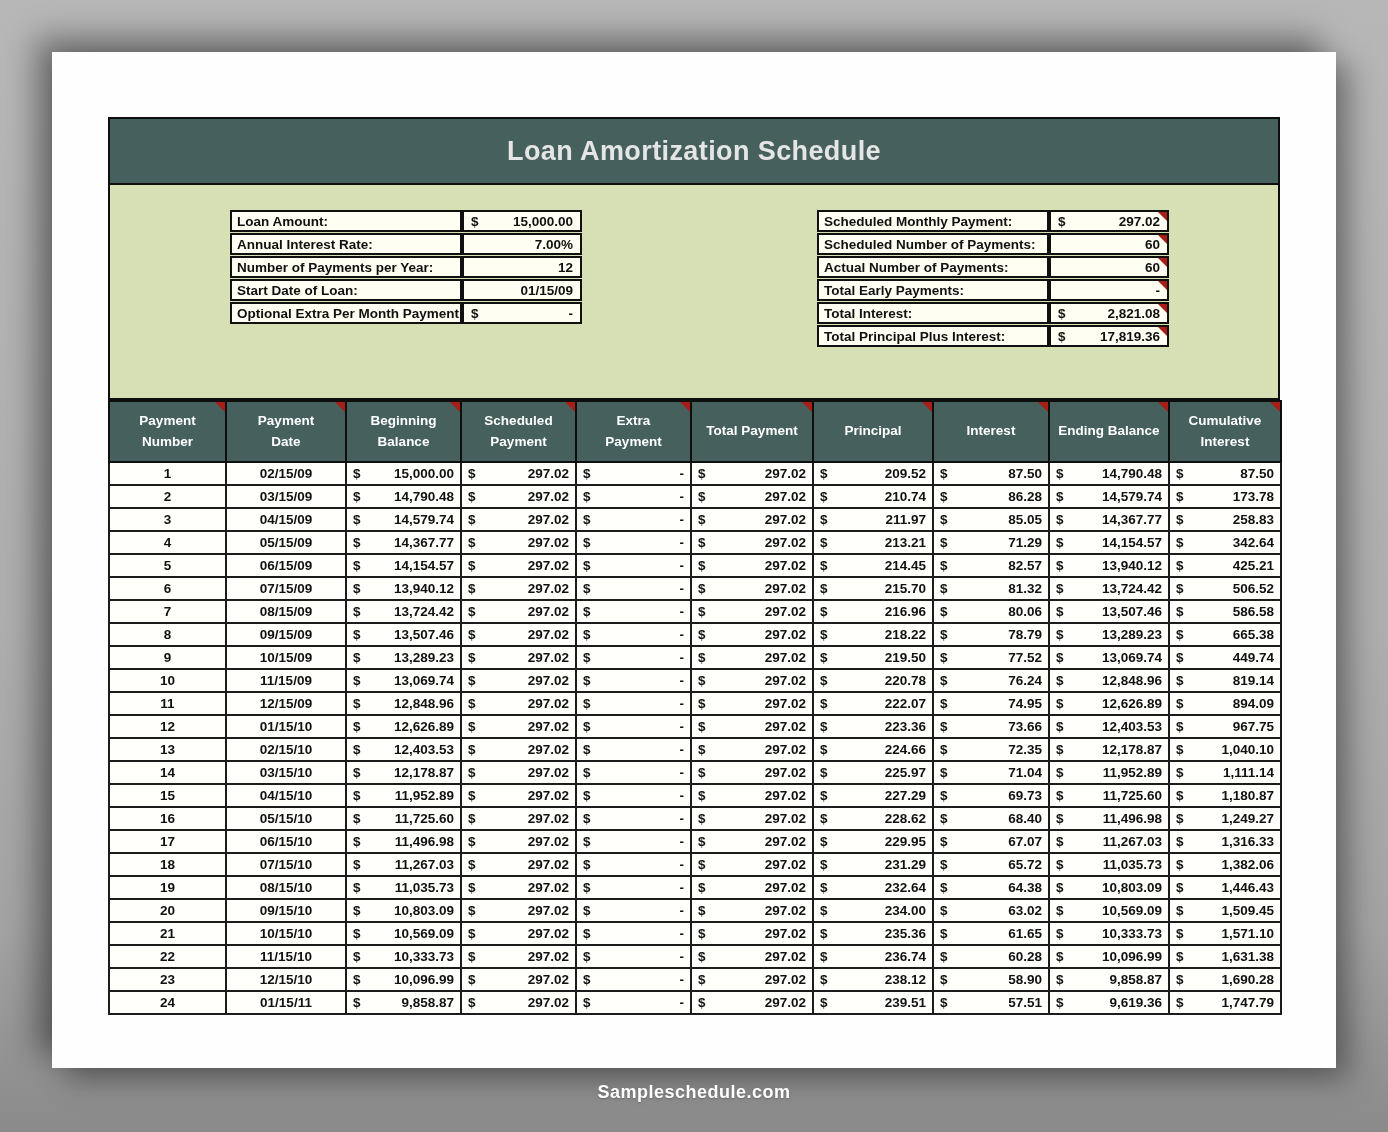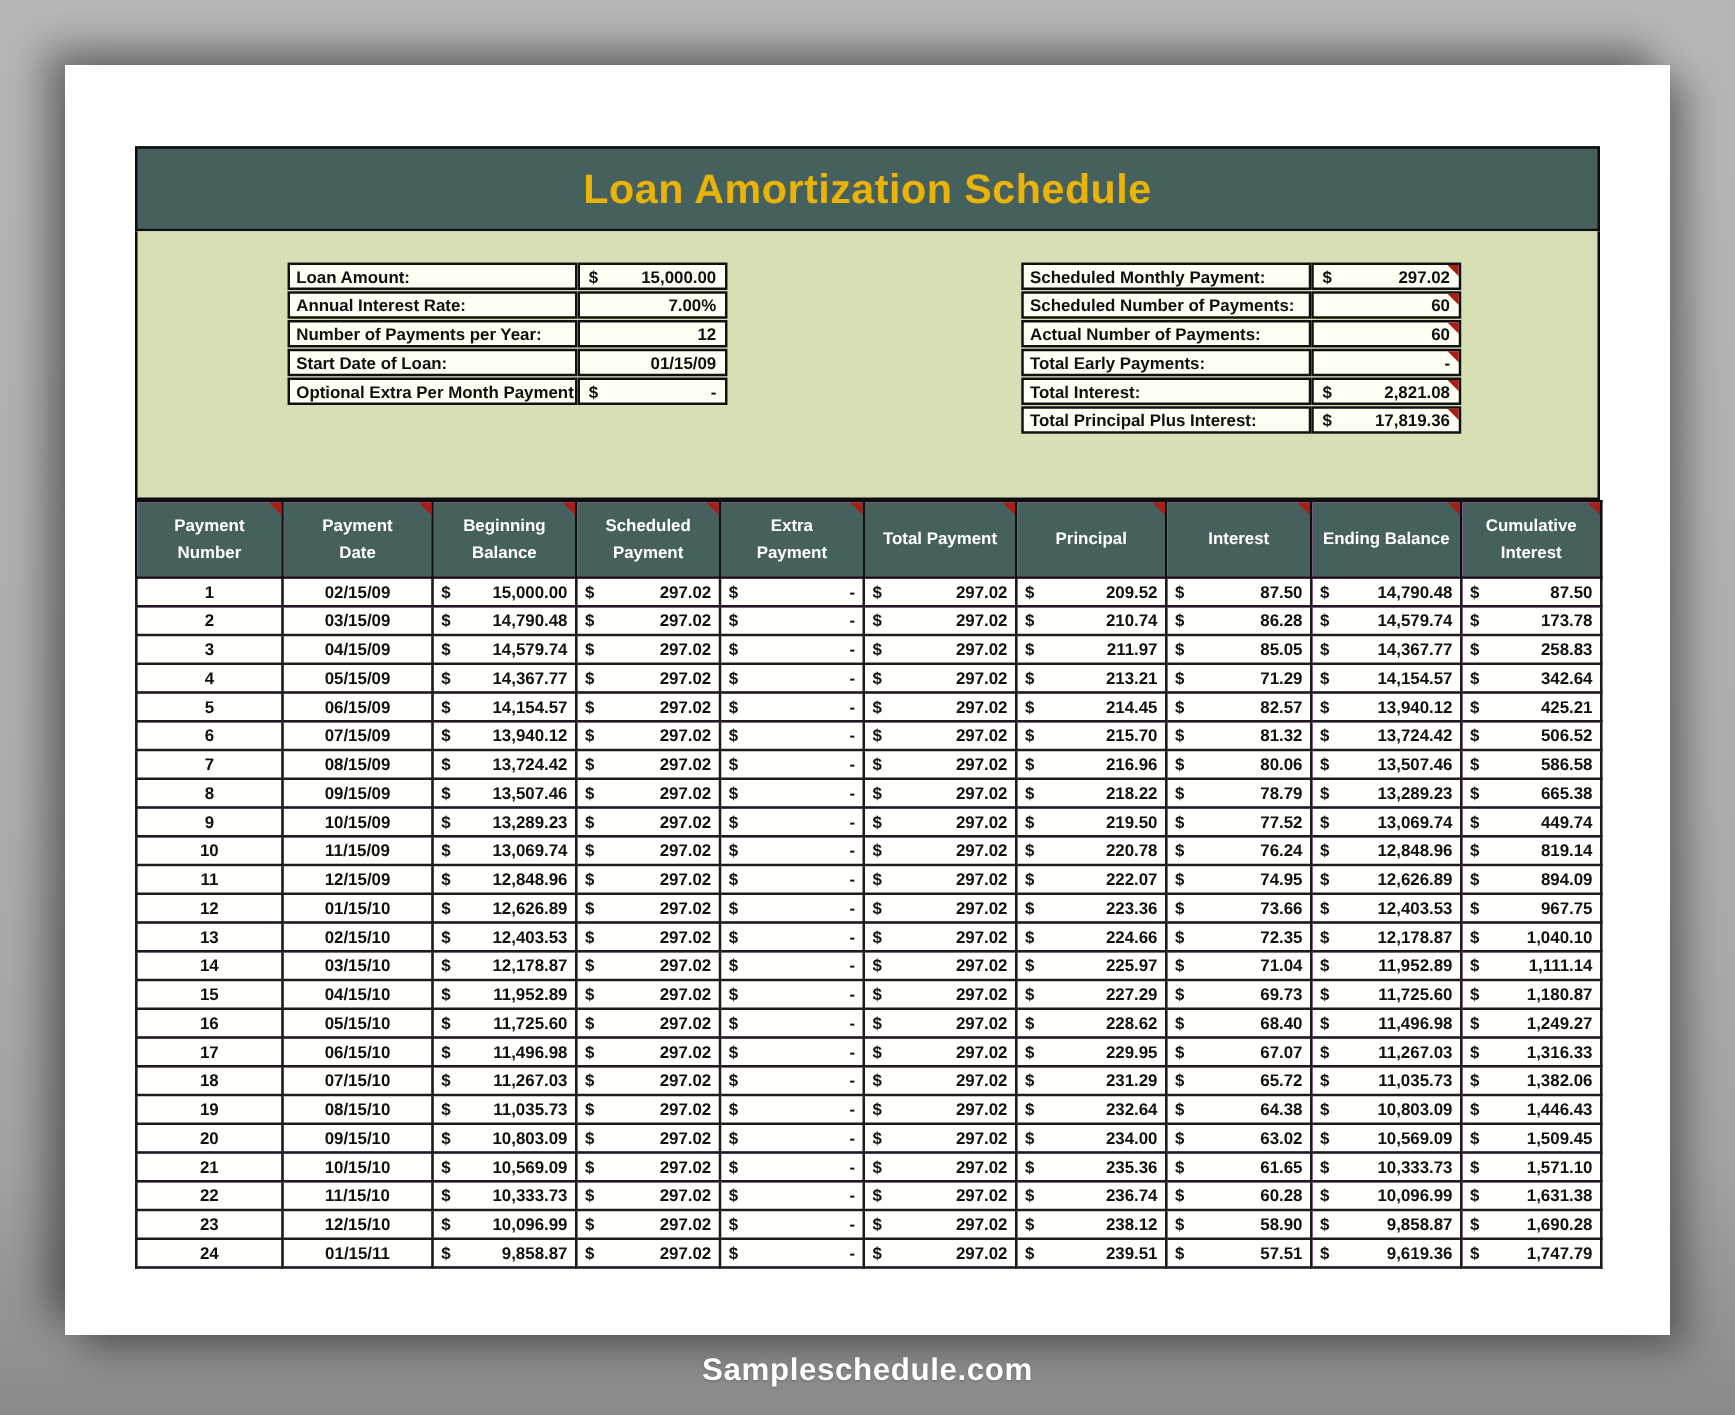--- a/index.html
+++ b/index.html
@@ -14,21 +14,21 @@
     box-shadow: -16px -14px 30px rgba(0,0,0,0.40), 14px 12px 28px rgba(0,0,0,0.35);
   }
   .sheet { position:absolute; left:56px; top:65px; width:1172px; }
 
   
   .title-band {
     box-sizing:border-box; height:68px; background:#46615d;
     border:2px solid #0e0e0e; display:flex; align-items:center; justify-content:center;
   }
   .title-band .title {
-    color:#eab308; font-size:33px; font-weight:bold; letter-spacing:0.4px;
+    color:#e5e5e5; font-size:27px; font-weight:bold; letter-spacing:0.4px;
   }
 
   
   .info-band {
     box-sizing:border-box; height:215px; background:#d7e0b4;
     border:2px solid #0e0e0e; border-top:none; position:relative;
   }
   .info-box { position:absolute; top:25px; width:352px; }
   .info-box.left  { left:120px; }
   .info-box.right { left:707px; }
@@ -44,21 +44,21 @@
     padding:1px 7px; display:flex; align-items:center; justify-content:space-between;
     position:relative;
   }
   .noted::after {
     content:""; position:absolute; top:0; right:0; width:0; height:0;
     border-left:9px solid transparent; border-top:9px solid #a81d15;
   }
 
   
   table.amort {
-    border-collapse:collapse; table-layout:fixed; width:1172px; background:#f0abfc;padding-left:44px;
+    border-collapse:collapse; table-layout:fixed; width:1172px; background:#0369a1;padding-left:44px;
   }
   table.amort th {
     box-sizing:border-box; background:#46615d; color:#ffffff; font-weight:bold;
     font-size:13.5px; height:61px; border:2px solid #0e0e0e; text-align:center;
     vertical-align:middle; position:relative; padding:2px 4px; line-height:1.55;
   }
   table.amort th::after {
     content:""; position:absolute; top:0; right:0; width:0; height:0;
     border-left:10px solid transparent; border-top:10px solid #a81d15;
   }
@@ -68,21 +68,21 @@
     font-size:13.5px; color:#111; background:#fffffb; padding:0 6px;
     font-weight:bold; white-space:nowrap; overflow:hidden;
   }
   table.amort td.center { text-align:center; font-weight:bold; }
   table.amort td.money  { text-align:right; }
   table.amort td.money .d { float:left; }
 
   
   .footer {
     position:absolute; left:0; right:0; top:1082px; text-align:center;
-    color:#ffffff; font-size:25px; font-weight:bold; letter-spacing:0.5px;
+    color:#ffffff; font-size:18px; font-weight:bold; letter-spacing:0.5px;
     text-shadow:0 1px 2px rgba(0,0,0,0.25);
   }
 </style>
 </head>
 <body>
 
 <div class="page">
   <div class="sheet">
 
     <div class="title-band">

